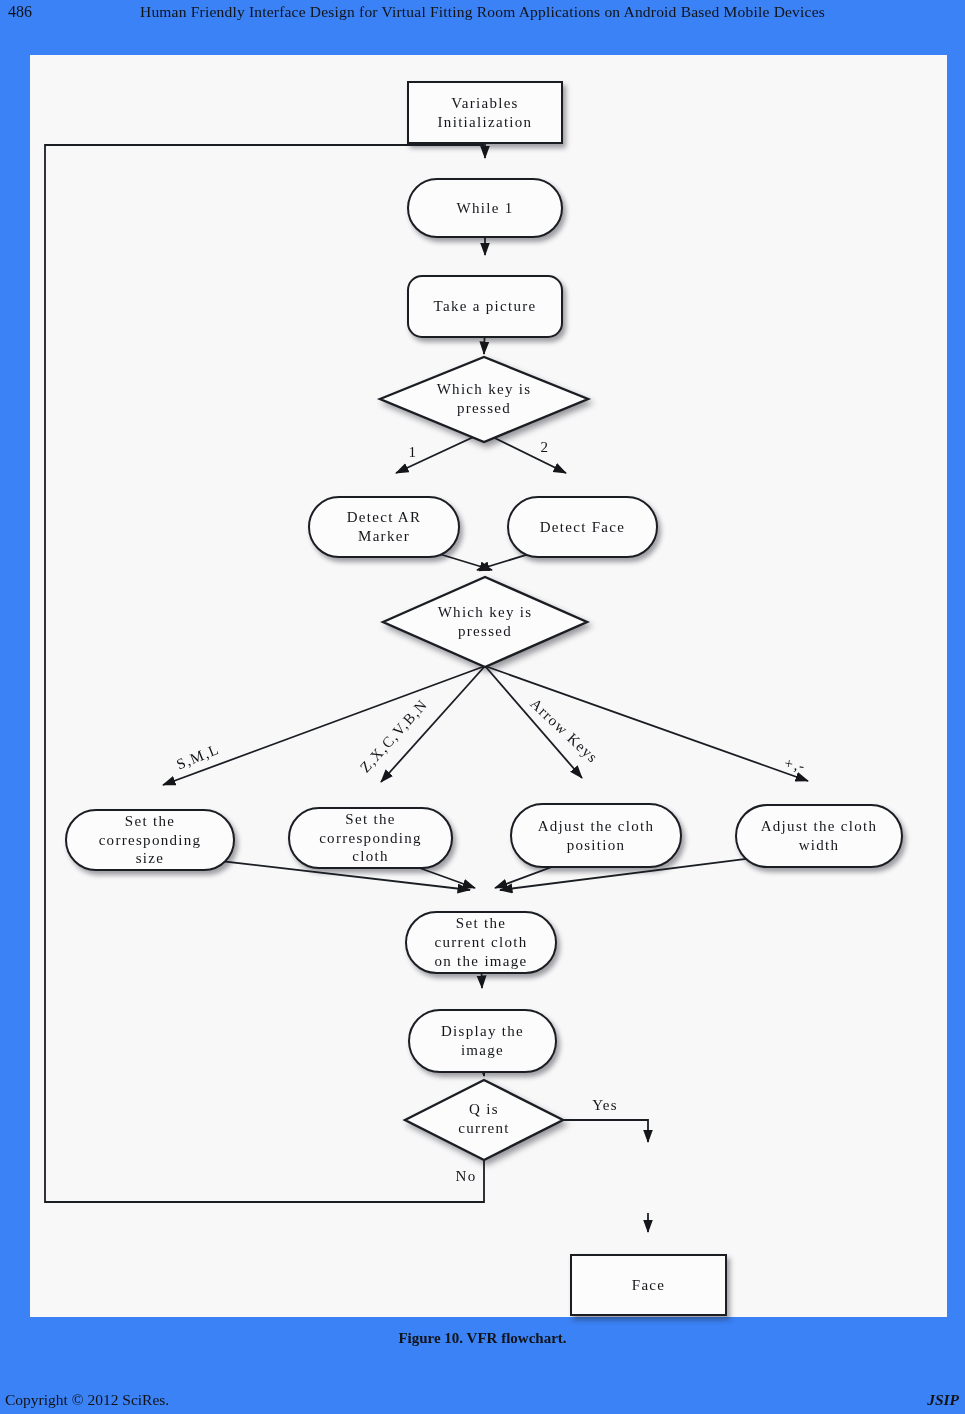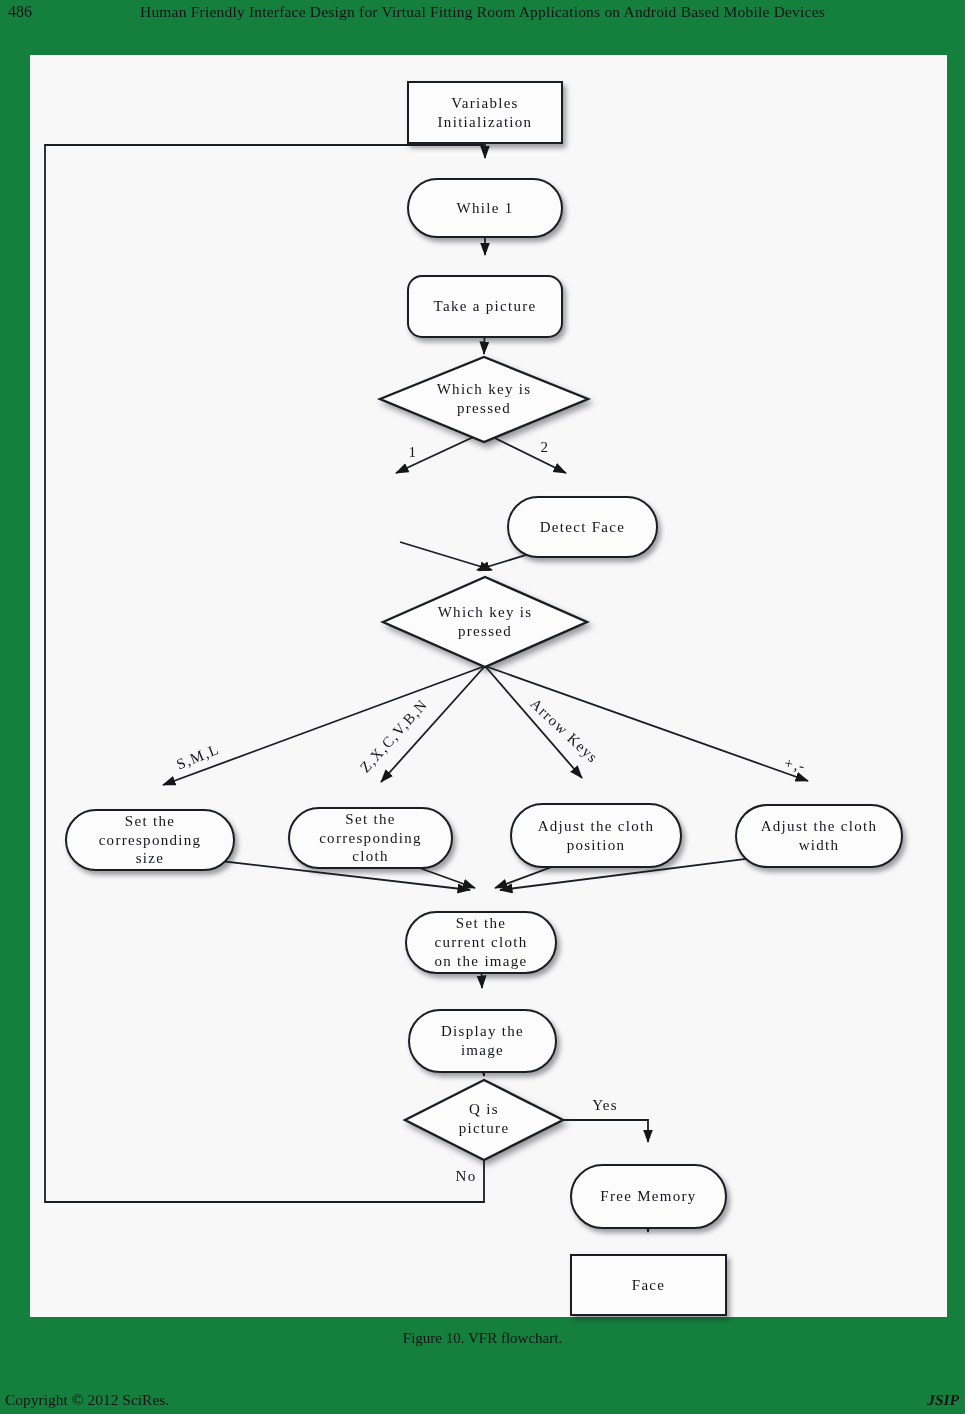--- a/index.html
+++ b/index.html
@@ -1,24 +1,24 @@
 <!DOCTYPE html>
 <html><head>
 <meta charset="utf-8">
 <style>
   html,body{margin:0;padding:0;background:#ffffff;}
   #page{
     position:relative;width:965px;height:1414px;margin:0 auto;
-    background:#15803d;overflow:hidden;
+    background:#3b82f6;overflow:hidden;
     font-family:"Liberation Serif","DejaVu Serif",serif;color:#111317;
   }
   
   .page-number{position:absolute;left:8px;top:3px;font-size:16px;}
   .header-title{position:absolute;left:0;right:0;top:3px;text-align:center;font-size:15.5px;letter-spacing:.2px;}
-  .caption{position:absolute;left:0;right:0;top:1330px;text-align:center;font-weight:normal;font-size:15px;}
+  .caption{position:absolute;left:0;right:0;top:1330px;text-align:center;font-weight:bold;font-size:15px;}
   .footer-left{position:absolute;left:5px;top:1391px;font-size:15.5px;}
   .footer-right{position:absolute;right:6px;top:1391px;font-size:15.5px;font-weight:bold;font-style:italic;text-align:right;}
   
   .figure-bg{position:absolute;left:30px;top:55px;width:917px;height:1262px;background:#f8f8f9;z-index:0;}
   svg.edges{position:absolute;left:0;top:0;z-index:1;pointer-events:none;}
   .edge{stroke:#1a1d22;stroke-width:1.8;fill:none;}
   .diamond{fill:#fcfcfd;stroke:#1a1d22;stroke-width:2.4;filter:drop-shadow(3px 4px 3px rgba(30,30,42,.45));}
   
   .node{
     position:absolute;z-index:2;box-sizing:border-box;
@@ -88,20 +88,24 @@
   <div class="node" style="left:407px;top:65px;width:156px;height:63px;">
     <span class="node-label">Variables
 Initialization</span>
   </div>
   <div class="node stadium" style="left:407px;top:162px;width:156px;height:60px;">
     <span class="node-label">While 1</span>
   </div>
   <div class="node" style="left:407px;top:259px;width:156px;height:63px;border-radius:15px;">
     <span class="node-label">Take a picture</span>
   </div>
+  <div class="node stadium" style="left:308px;top:480px;width:152px;height:62px;">
+    <span class="node-label">Detect AR
+Marker</span>
+  </div>
   <div class="node stadium" style="left:507px;top:480px;width:151px;height:62px;">
     <span class="node-label">Detect Face</span>
   </div>
   <div class="node stadium" style="left:65px;top:793px;width:170px;height:62px;">
     <span class="node-label">Set the
 corresponding
 size</span>
   </div>
   <div class="node stadium" style="left:288px;top:791px;width:165px;height:62px;">
     <span class="node-label">Set the
@@ -118,33 +122,30 @@
   </div>
   <div class="node stadium" style="left:405px;top:895px;width:152px;height:63px;">
     <span class="node-label">Set the
 current cloth
 on the image</span>
   </div>
   <div class="node stadium" style="left:408px;top:993px;width:149px;height:64px;">
     <span class="node-label">Display the
 image</span>
   </div>
-  <div class="node stadium" style="left:570px;top:1148px;width:157px;height:65px;">
-    <span class="node-label">Free Memory</span>
-  </div>
   <div class="node" style="left:570px;top:1238px;width:157px;height:62px;">
     <span class="node-label">Face</span>
   </div>
 
   <div class="diamond-label" style="left:484px;top:399px;">Which key is
 pressed</div>
   <div class="diamond-label" style="left:485px;top:622px;">Which key is
 pressed</div>
   <div class="diamond-label" style="left:484px;top:1119px;">Q is
-picture</div>
+current</div>
 
   <div class="edge-label" style="left:413px;top:452px;">1</div>
   <div class="edge-label" style="left:545px;top:447px;">2</div>
   <div class="edge-label" style="left:198px;top:757px;--r:-22deg;">S,M,L</div>
   <div class="edge-label" style="left:394px;top:736px;--r:-48deg;">Z,X,C,V,B,N</div>
   <div class="edge-label" style="left:564px;top:731px;--r:43deg;">Arrow Keys</div>
   <div class="edge-label" style="left:795px;top:765px;--r:10deg;">+,-</div>
   <div class="edge-label" style="left:605px;top:1105px;">Yes</div>
   <div class="edge-label" style="left:466px;top:1176px;">No</div>
 

